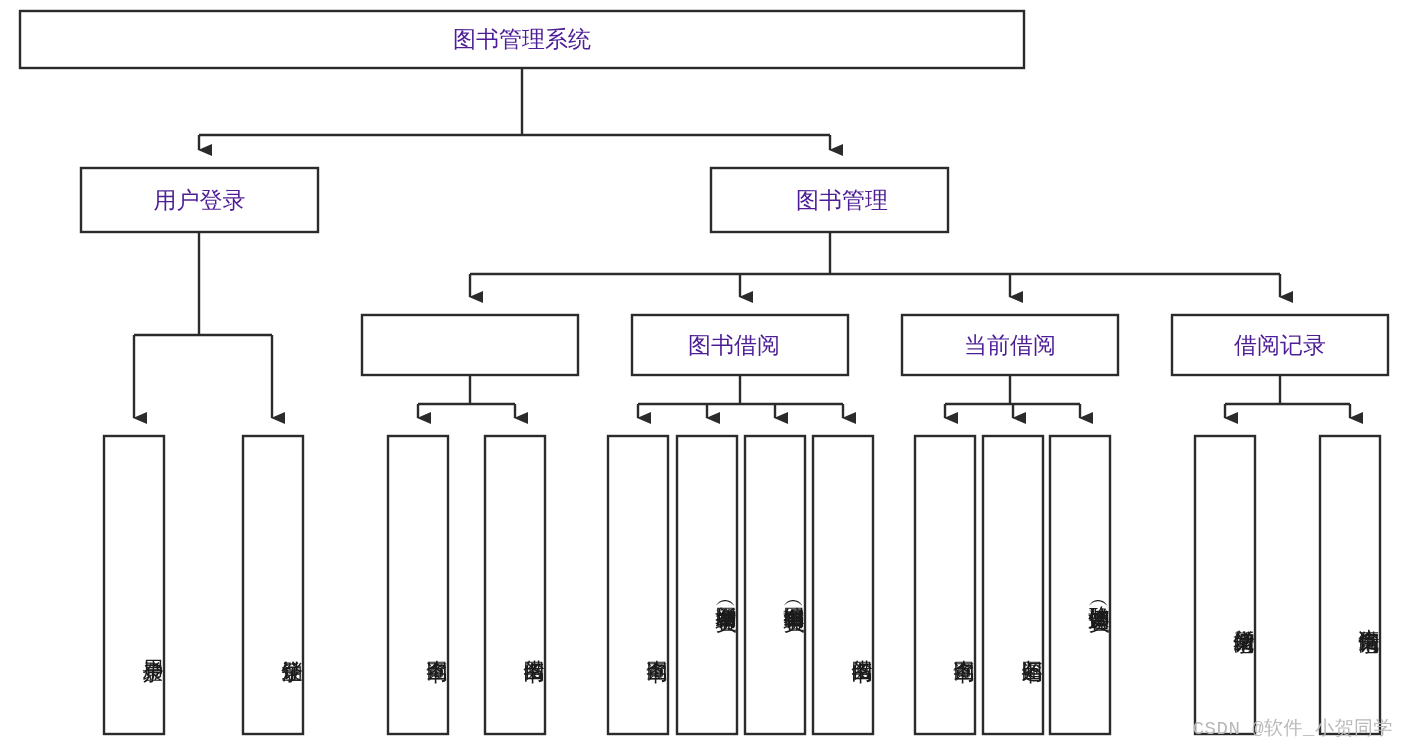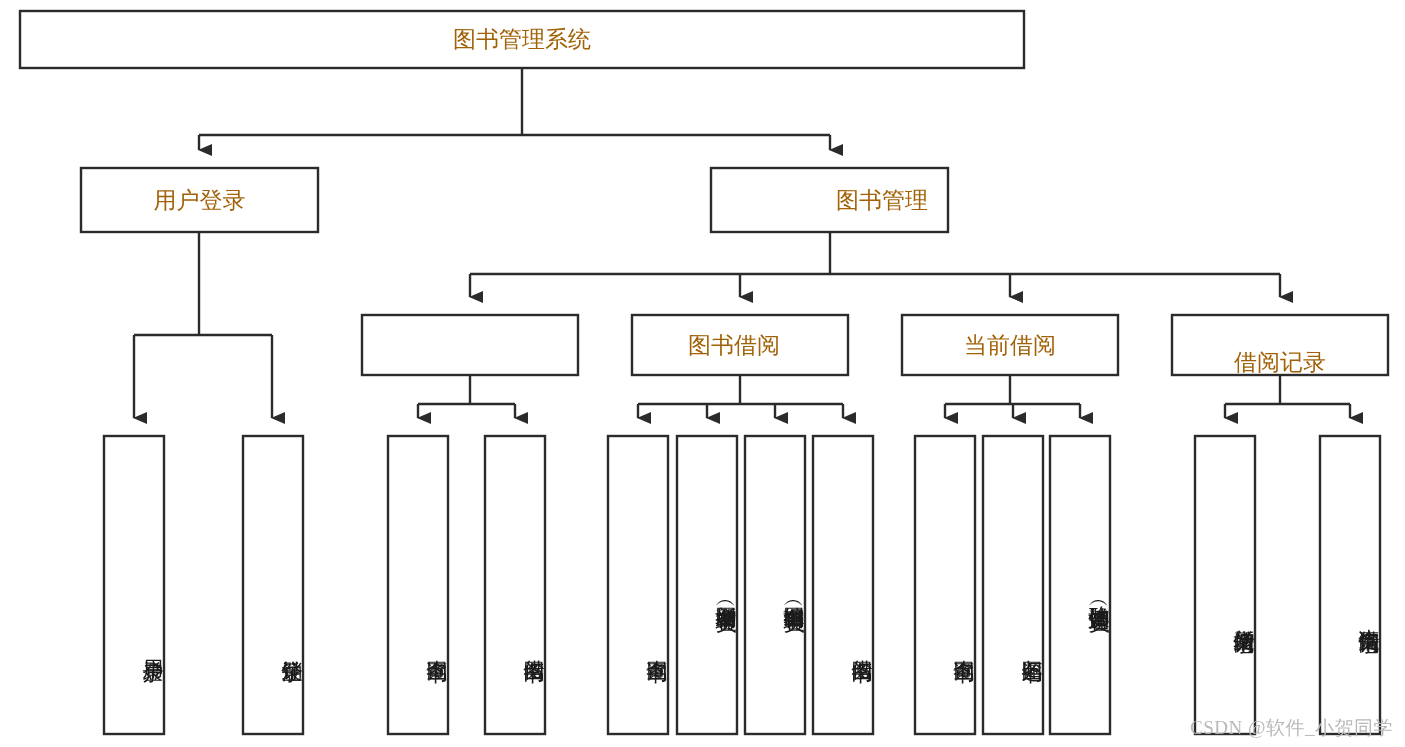--- a/index.html
+++ b/index.html
@@ -50,33 +50,33 @@
     white-space: nowrap;
     pointer-events: none;
     font-family: "DejaVu Sans", "Liberation Sans", sans-serif;
   }
   .htext-box {
     position: absolute;
     display: flex;
     align-items: center;
     justify-content: center;
     font-size: 23px;
-    color: #a16207;
+    color: #4c1d95;
     white-space: nowrap;
     pointer-events: none;
     font-family: Liberation Mono, monospace;
   }
   #watermark {
     position: absolute;
     right: 12px;
     bottom: 6px;
     font-size: 19px;
     color: #b9b9b9;
     letter-spacing: 0.5px;
-    font-family: Liberation Serif, serif;
+    font-family: Liberation Mono, monospace;
     white-space: nowrap;
     margin-top: 17px;
   }
 </style>
 </head>
 <body>
 
 <div id="diagram-root">
 
   <svg id="flow" viewBox="0 0 1405 747">
@@ -147,25 +147,25 @@
     <rect class="node-rect" x="915" y="436" width="60" height="298"></rect>
     <rect class="node-rect" x="983" y="436" width="60" height="298"></rect>
     <rect class="node-rect" x="1050" y="436" width="60" height="298"></rect>
     <rect class="node-rect" x="1195" y="436" width="60" height="298"></rect>
     <rect class="node-rect" x="1320" y="436" width="60" height="298"></rect>
   </svg>
 
   <div class="htext-box" style="left:20px; top:11px; width:1004px; height:57px;">图书管理系统</div>
 
   <div class="htext-box" style="left:81px; top:168px; width:237px; height:64px;">用户登录</div>
-  <div class="htext-box" style="left:711px; top:168px; width:262px; height:64px;padding-left:40px;">图书管理</div>
+  <div class="htext-box" style="left:711px; top:168px; width:262px; height:64px;">图书管理</div>
 
   <div class="htext-box" style="left:632px; top:315px; width:204px; height:60px;">图书借阅</div>
   <div class="htext-box" style="left:902px; top:315px; width:216px; height:60px;">当前借阅</div>
-  <div class="htext-box" style="left:1172px; top:332px; width:216px; height:60px;">借阅记录</div>
+  <div class="htext-box" style="left:1172px; top:315px; width:216px; height:60px;">借阅记录</div>
 
   <div class="vtext-box" style="left:104px; top:436px; width:60px; height:298px; padding-top:60px;">用户登录</div>
   <div class="vtext-box" style="left:243px; top:436px; width:60px; height:298px; padding-top:60px;">注销登录</div>
   <div class="vtext-box" style="left:388px; top:436px; width:60px; height:298px; padding-top:60px;">查询图书</div>
   <div class="vtext-box" style="left:485px; top:436px; width:60px; height:298px; padding-top:60px;">借阅图书</div>
   <div class="vtext-box" style="left:608px; top:436px; width:60px; height:298px; padding-top:60px;">查询图书</div>
   <div class="vtext-box" style="left:677px; top:436px; width:60px; height:298px; padding-top:8px;">新增图书（管理员）</div>
   <div class="vtext-box" style="left:745px; top:436px; width:60px; height:298px; padding-top:8px;">编辑图书（管理员）</div>
   <div class="vtext-box" style="left:813px; top:436px; width:60px; height:298px; padding-top:60px;">借阅图书</div>
   <div class="vtext-box" style="left:915px; top:436px; width:60px; height:298px; padding-top:60px;">查询图书</div>

